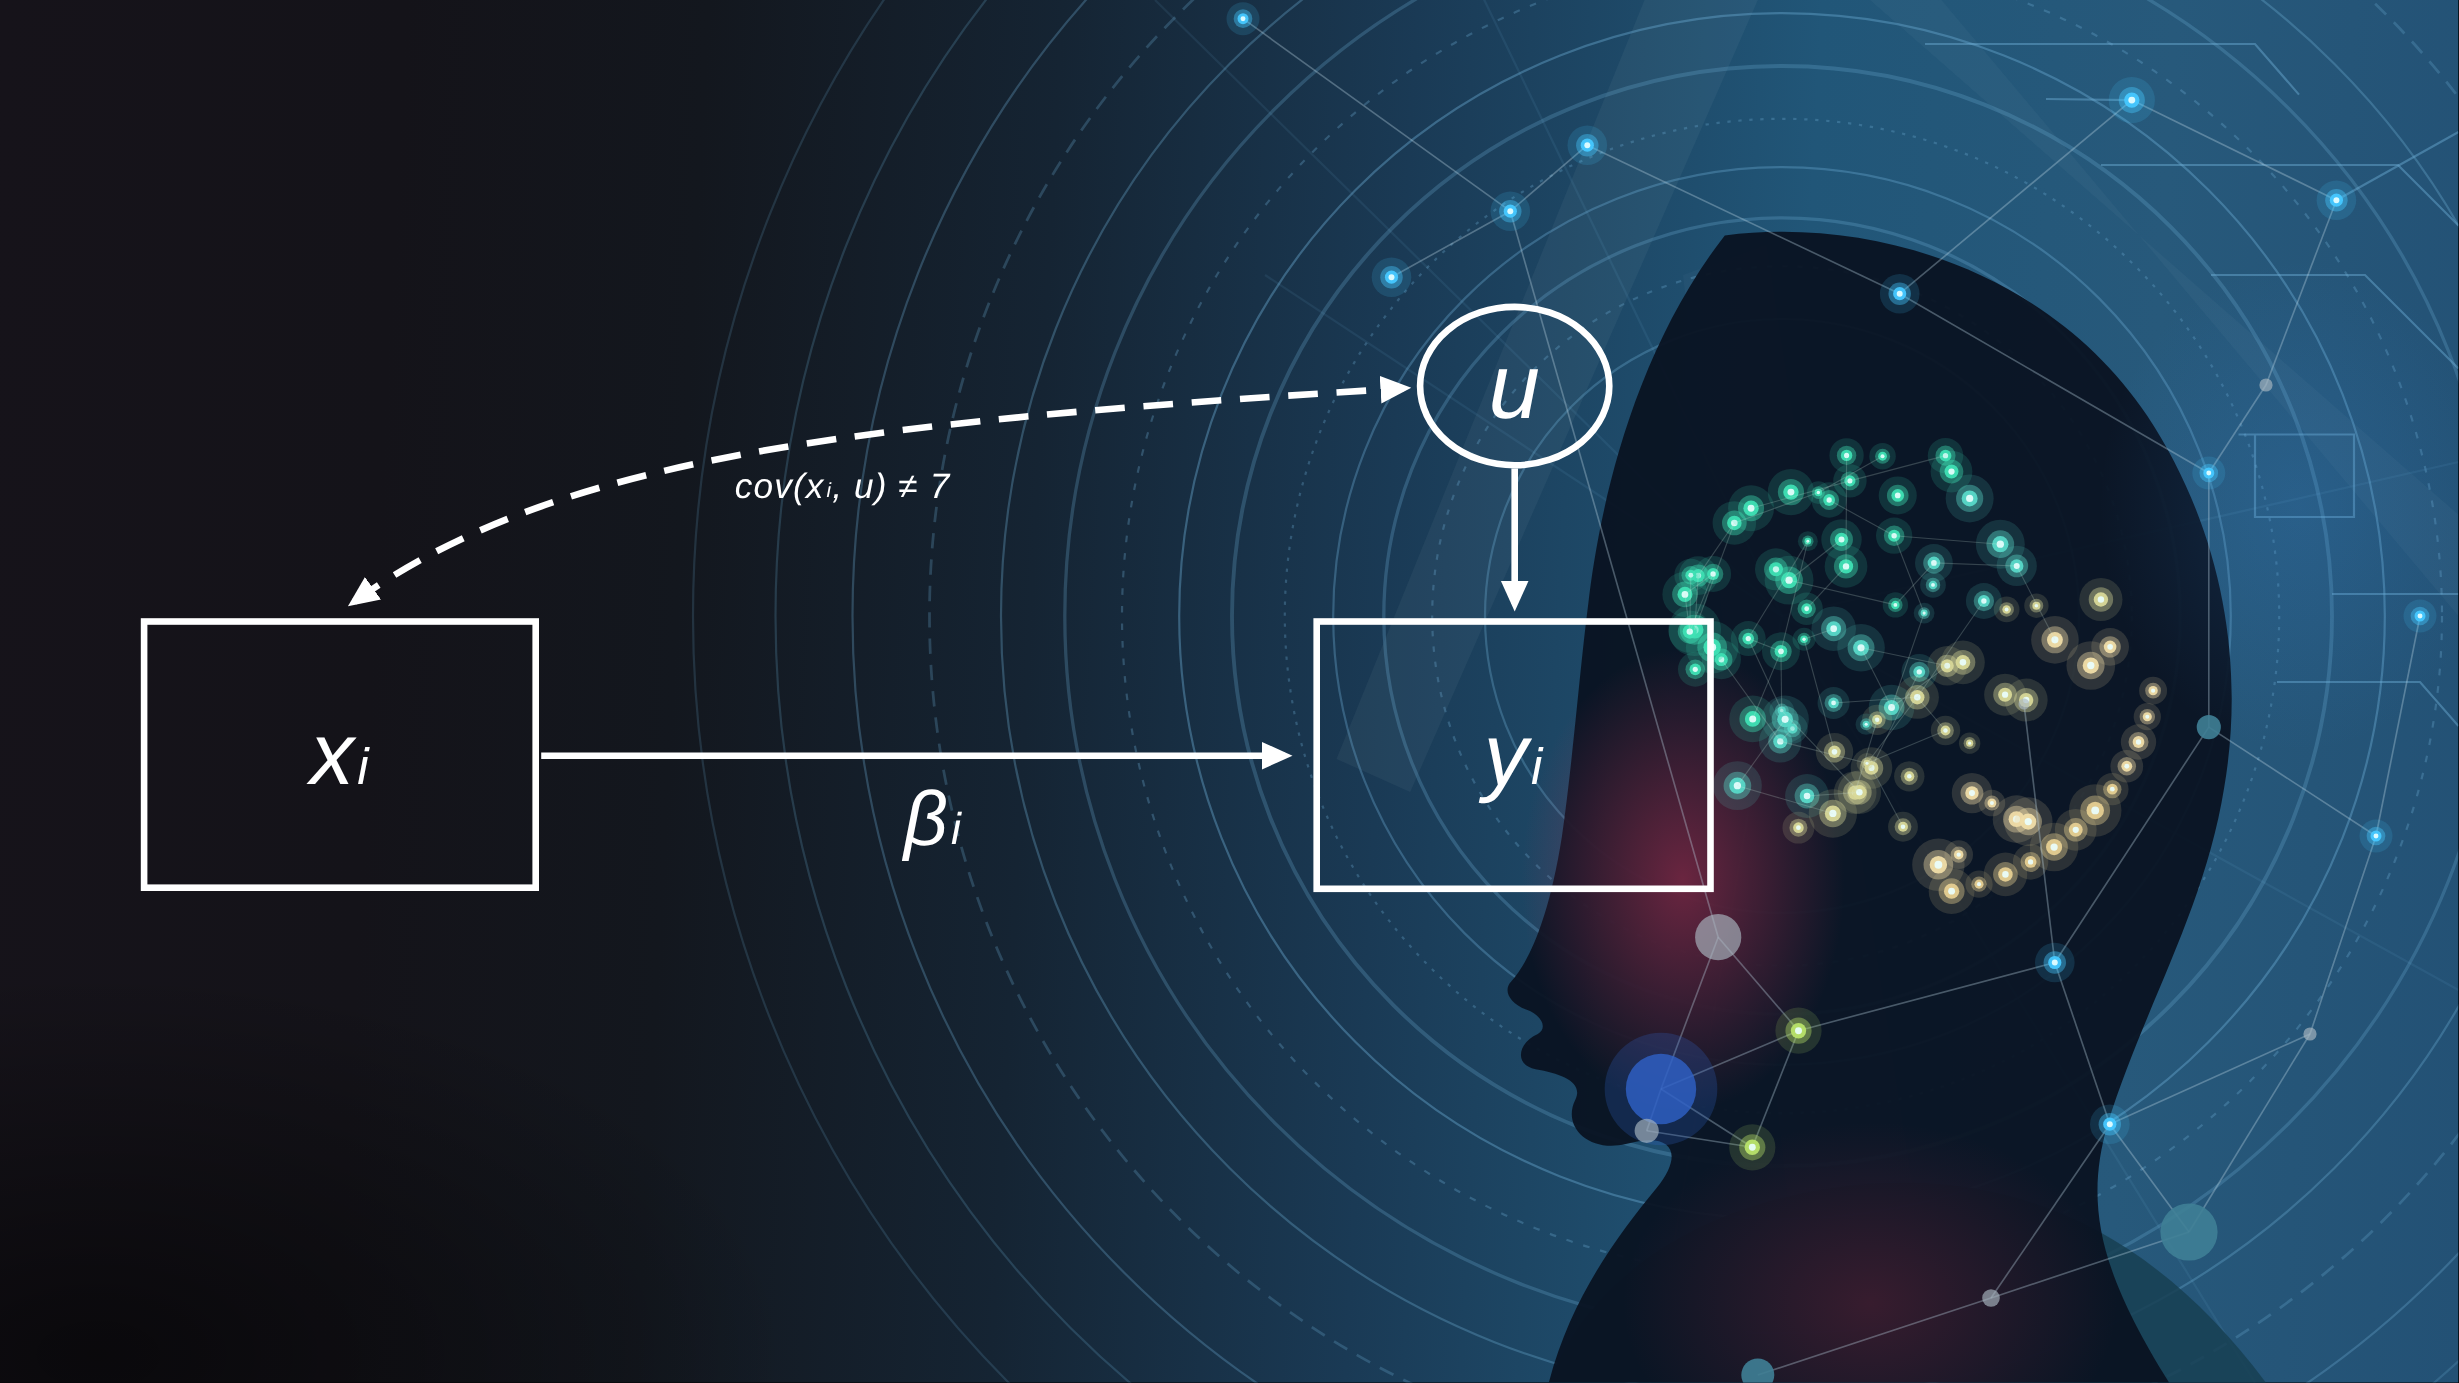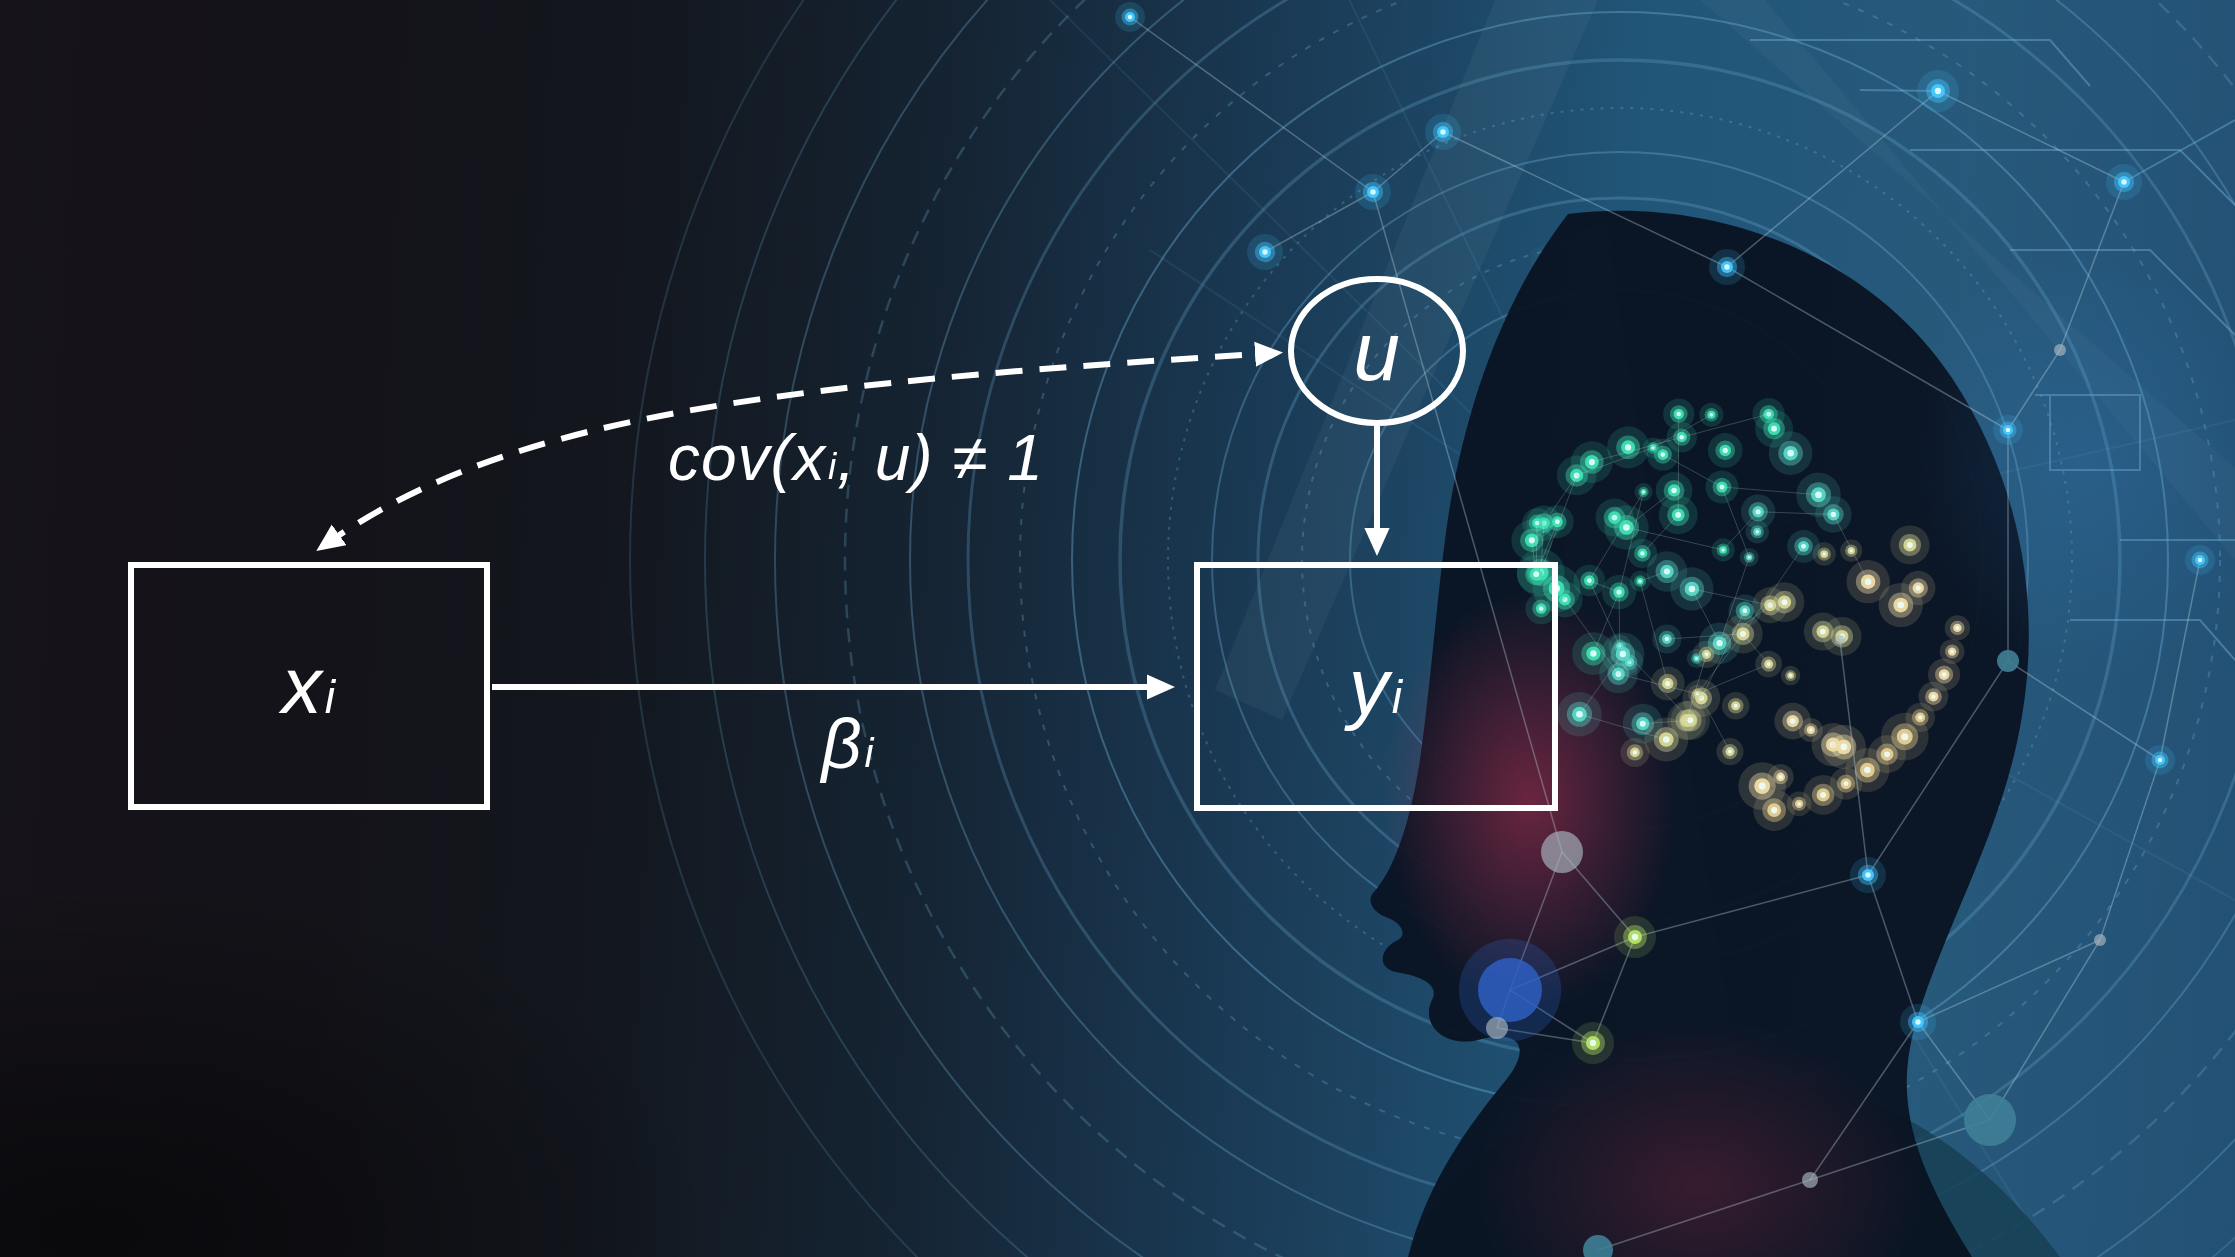--- a/index.html
+++ b/index.html
@@ -21,21 +21,21 @@
     letter-spacing:1px;white-space:nowrap;
   }
   .lbl sub{
     font-size:.58em;position:relative;top:.24em;line-height:1;
     font-style:italic;margin-left:2px;
   }
   #lbl-x{left:131px;top:565px;width:356px;height:242px;font-size:80px;}
   #lbl-y{left:1197px;top:565px;width:358px;height:243px;font-size:80px;}
   #lbl-u{left:1291px;top:279px;width:172px;height:144px;font-size:84px;}
   #lbl-beta{left:783px;top:692px;width:130px;height:104px;font-size:70px;}
-  #lbl-cov{left:668px;top:426px;font-size:64px;}
+  #lbl-cov{left:668px;top:426px;font-size:32px;}
 </style>
 </head>
 <body>
 
 <div class="canvas">
 
   <svg id="decor" width="2235" height="1257" viewBox="0 0 2235 1257">
     <defs>
       <radialGradient id="redglow1" cx="50%" cy="50%" r="50%">
         <stop offset="0%" stop-color="rgba(185,50,85,0.55)"></stop>
@@ -661,15 +661,15 @@
   <div class="lbl" id="lbl-u">
     <span>u</span>
   </div>
   <div class="lbl" id="lbl-beta">
     <span>β</span>
       <sub>i</sub>
   </div>
   <div class="lbl" id="lbl-cov">
     <span>cov(x</span>
       <sub>i</sub>
-      <span>, u) ≠ 1</span>
+      <span>, u) ≠ 7</span>
   </div>
 </div>
 
 </body></html>

